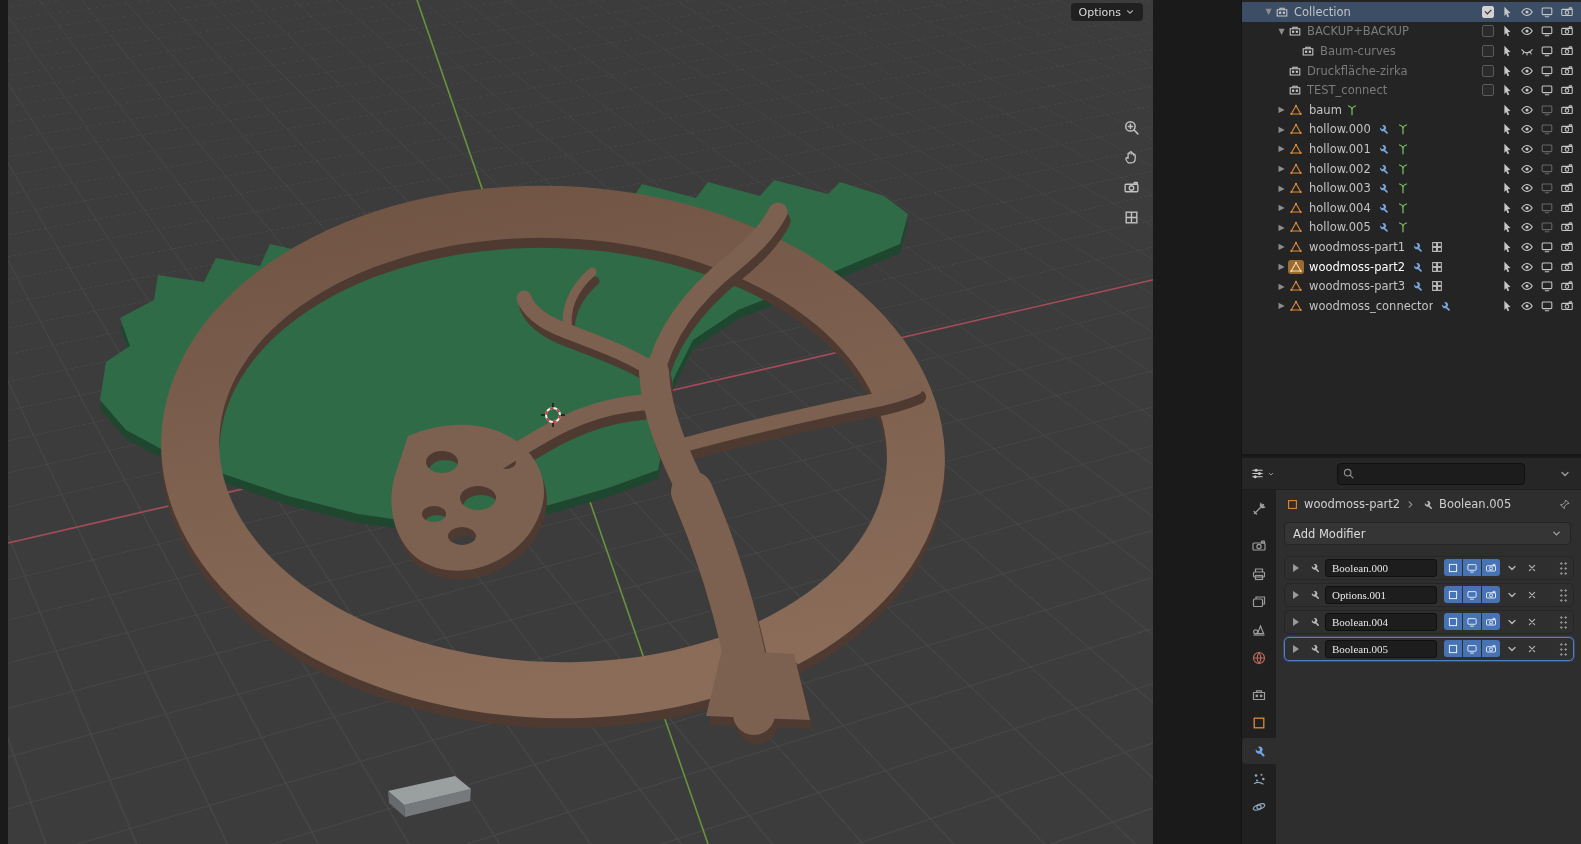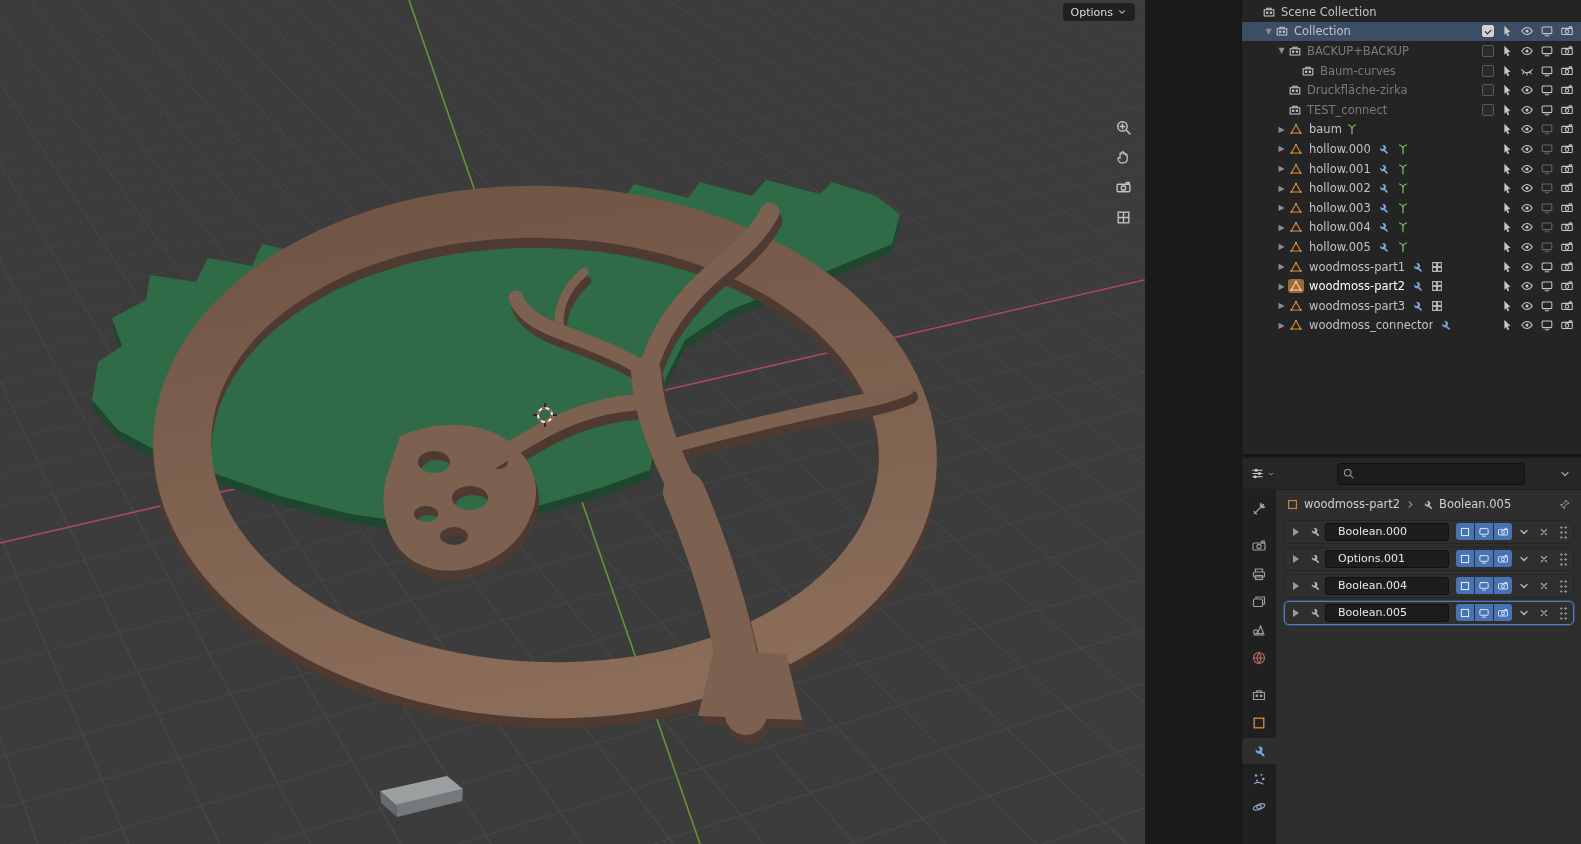--- a/index.html
+++ b/index.html
@@ -2,21 +2,21 @@
 <html><head>
 <meta charset="utf-8">
 <title>Blender</title>
 <style>
   html,body{margin:0;padding:0;background:#1a1a1a;}
   #app{position:relative;width:1581px;height:844px;overflow:hidden;
        font-family:"DejaVu Sans","Liberation Sans",sans-serif;
        -webkit-font-smoothing:antialiased;user-select:none;}
 
   
-  #viewport{position:absolute;left:0;top:0;width:1145px;height:844px;background:#3c3c3c;overflow:hidden;}
+  #viewport{position:absolute;left:8px;top:0;width:1145px;height:844px;background:#3c3c3c;overflow:hidden;}
   .vp-grid{position:absolute;width:6000px;height:6000px;left:-2455px;top:-2585px;
     background-image:
       linear-gradient(#474747 1.5px, transparent 1.5px),
       linear-gradient(90deg,#474747 1.5px, transparent 1.5px);
     background-size:60px 60px;
     transform:perspective(2000px) rotateX(60deg) rotateZ(-25deg);}
   #scene{position:absolute;inset:0;}
   .options-btn{position:absolute;top:3px;right:10px;height:18px;display:flex;align-items:center;gap:4px;
     background:#1c1c1ce0;border-radius:4px;padding:0 8px;color:#dcdcdc;font-size:11px;cursor:pointer;}
   .options-btn svg{width:10px;height:10px;color:#a5a5a5;}
@@ -97,21 +97,21 @@
     display:flex;align-items:center;padding:0 8px;font-size:11.5px;color:#dcdcdc;cursor:pointer;}
   .add-mod svg{width:11px;height:11px;color:#a5a5a5;margin-left:auto;}
   .mods{display:flex;flex-direction:column;}
   .mrow{height:24px;margin:1.5px 7px 1.5px 8px;background:#2f2f2f;border:1px solid #262626;border-radius:5px;
     display:flex;align-items:center;padding:0 5px;gap:4px;box-sizing:border-box;}
   .mrow.mactive{border-color:#4f7fc4;box-shadow:0 0 0 1px #4f7fc455;}
   .mcaret{width:0;height:0;border:4px solid transparent;border-left:6px solid #999;margin:0 1px 0 3px;flex:none;cursor:pointer;}
   .micon{color:#b9b9b9;display:flex;flex:none;}
   .micon svg{width:13px;height:13px;}
   .mname{width:98px;height:16px;background:#1d1d1d;border:1px solid #101010;border-radius:3px;color:#e8e8e8;
-    font-size:11px;display:flex;align-items:center;padding:0 12px;flex:none;cursor:text;}
+    font-size:11px;display:flex;align-items:center;padding:0 6px;flex:none;cursor:text;font-family:Liberation Serif, serif;}
   .mtoggles{display:flex;gap:1px;margin-left:3px;flex:none;}
   .mtg{width:18px;height:17px;background:#4772b3;color:#eef3fa;display:flex;align-items:center;justify-content:center;cursor:pointer;}
   .mtg:first-child{border-radius:3px 0 0 3px;}
   .mtg:last-child{border-radius:0 3px 3px 0;}
   .mtg svg{width:12px;height:12px;}
   .mbtn{width:16px;color:#b5b5b5;display:flex;justify-content:center;cursor:pointer;}
   .mbtn svg{width:12px;height:12px;}
   .mdrag{width:9px;height:15px;margin-left:auto;cursor:grab;
     background-image:radial-gradient(circle,#8f8f8f 1px,transparent 1.3px);
     background-size:4.5px 5px;background-position:0 1px;}
@@ -252,32 +252,20 @@
             <g stroke="currentColor" stroke-width="1.3" fill="none">
               <rect x="3" y="3" width="10" height="10"></rect>
               <path d="M3 8h10M8 3v10"></path>
             </g>
           </svg>
         </button>
     </div>
   </div>
 
   <div id="outliner">
-    <div class="orow">
-        <span class="oind" style="width: 4px;"></span>
-        <span class="caret"></span>
-        <span class="oicon col-ico">
-          <svg viewBox="0 0 16 16">
-            <use href="#i-collection"></use>
-          </svg>
-        </span>
-
-        <span class="olabel">Scene Collection</span>
-
-      </div>
       <div class="orow sel">
         <span class="oind" style="width: 17px;"></span>
         <span class="caret">▼</span>
         <span class="oicon col-ico">
           <svg viewBox="0 0 16 16">
             <use href="#i-collection"></use>
           </svg>
         </span>
 
         <span class="olabel">Collection</span>
@@ -1086,20 +1074,26 @@
               </svg>
             </span>
           <span>Boolean.005</span>
           <span class="pin-btn">
               <svg viewBox="0 0 16 16">
                 <path d="M9.5 2.5l4 4-2.8 1L8.2 10 7.7 13 3 8.3l3-.5 2.5-2.5z" stroke="currentColor" stroke-width="1.2" fill="none" stroke-linejoin="round"></path>
               </svg>
             </span>
         </div>
 
+        <div class="add-mod">
+          <span>Add Modifier</span>
+          <svg viewBox="0 0 16 16">
+              <path d="M4 6l4 4 4-4" stroke="currentColor" stroke-width="1.8" fill="none" stroke-linecap="round"></path>
+            </svg>
+        </div>
 
         <div class="mods">
           <div class="mrow">
               <span class="mcaret"></span>
               <span class="micon">
                 <svg viewBox="0 0 16 16">
                   <use href="#i-wrench"></use>
                 </svg>
               </span>
               <span class="mname">Boolean.000</span>

